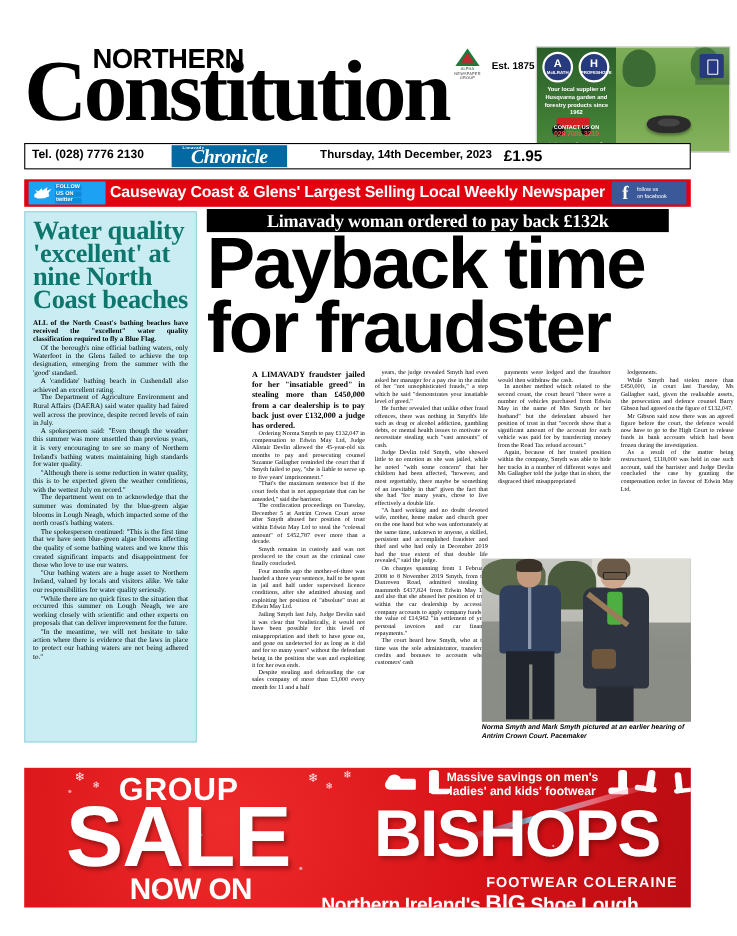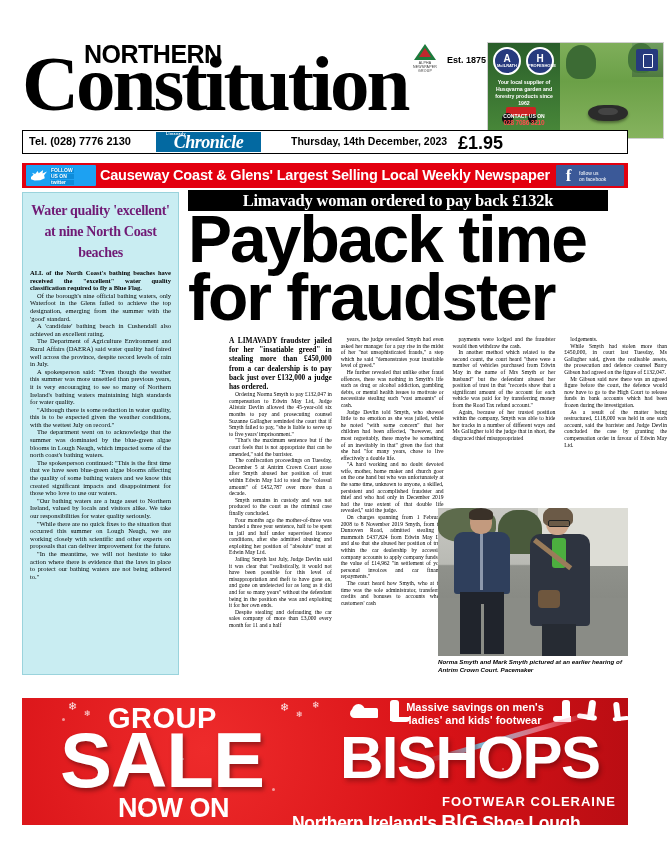--- a/index.html
+++ b/index.html
@@ -121,21 +121,21 @@
   .chronicle .tiny{
     position:absolute;left:10px;top:0px;font-size:3.6px;font-style:normal;
     font-family:"Liberation Sans",sans-serif;letter-spacing:.4px;line-height:5px;
   }
   .dateline{
     position:absolute;left:268px;top:4px;
     font-family:"Liberation Sans",sans-serif;font-weight:bold;font-size:10.5px;color:#000;
   }
   .price{
     position:absolute;left:435px;top:2px;
-    font-family:"Liberation Sans",sans-serif;font-weight:bold;font-size:18px;color:#000;
+    font-family:"Liberation Sans",sans-serif;font-weight:bold;font-size:14px;color:#000;
   }
 
   
   .strap{
     position:absolute;left:22px;top:163px;width:606px;height:25px;
     background:#e3000f;
   }
   .strap-text{
     position:absolute;left:0;top:0;width:606px;height:25px;line-height:25px;
     text-align:center;color:#fff;
@@ -168,22 +168,22 @@
     position:absolute;left:23px;top:5px;color:#fff;
     font-family:"Liberation Sans",sans-serif;font-size:5px;line-height:6px;
   }
 
   
   .side{
     position:absolute;left:22px;top:192px;width:157px;height:483px;
     background:#c9edf2;border:1px solid #9ad3dc;box-sizing:border-box;padding:5px 7px;
   }
   .side-hl{
-    font-family:"Liberation Serif",serif;font-weight:bold;font-size:14px;
-    line-height:21px;text-align:center;color:#701a75;letter-spacing:-0.3px;
+    font-family:"Liberation Serif",serif;font-weight:bold;font-size:24px;
+    line-height:21px;text-align:left;color:#0f766e;letter-spacing:-0.3px;
     margin:2px 0 6px 0;
   }
   .side-body{
     font-family:"Liberation Serif",serif;font-size:6.5px;line-height:7.6px;
     text-align:justify;color:#000;
   }
   .side-body p{margin:0;text-indent:7px;}
   .side-body p.lead{text-indent:0;font-weight:bold;}
 
   

